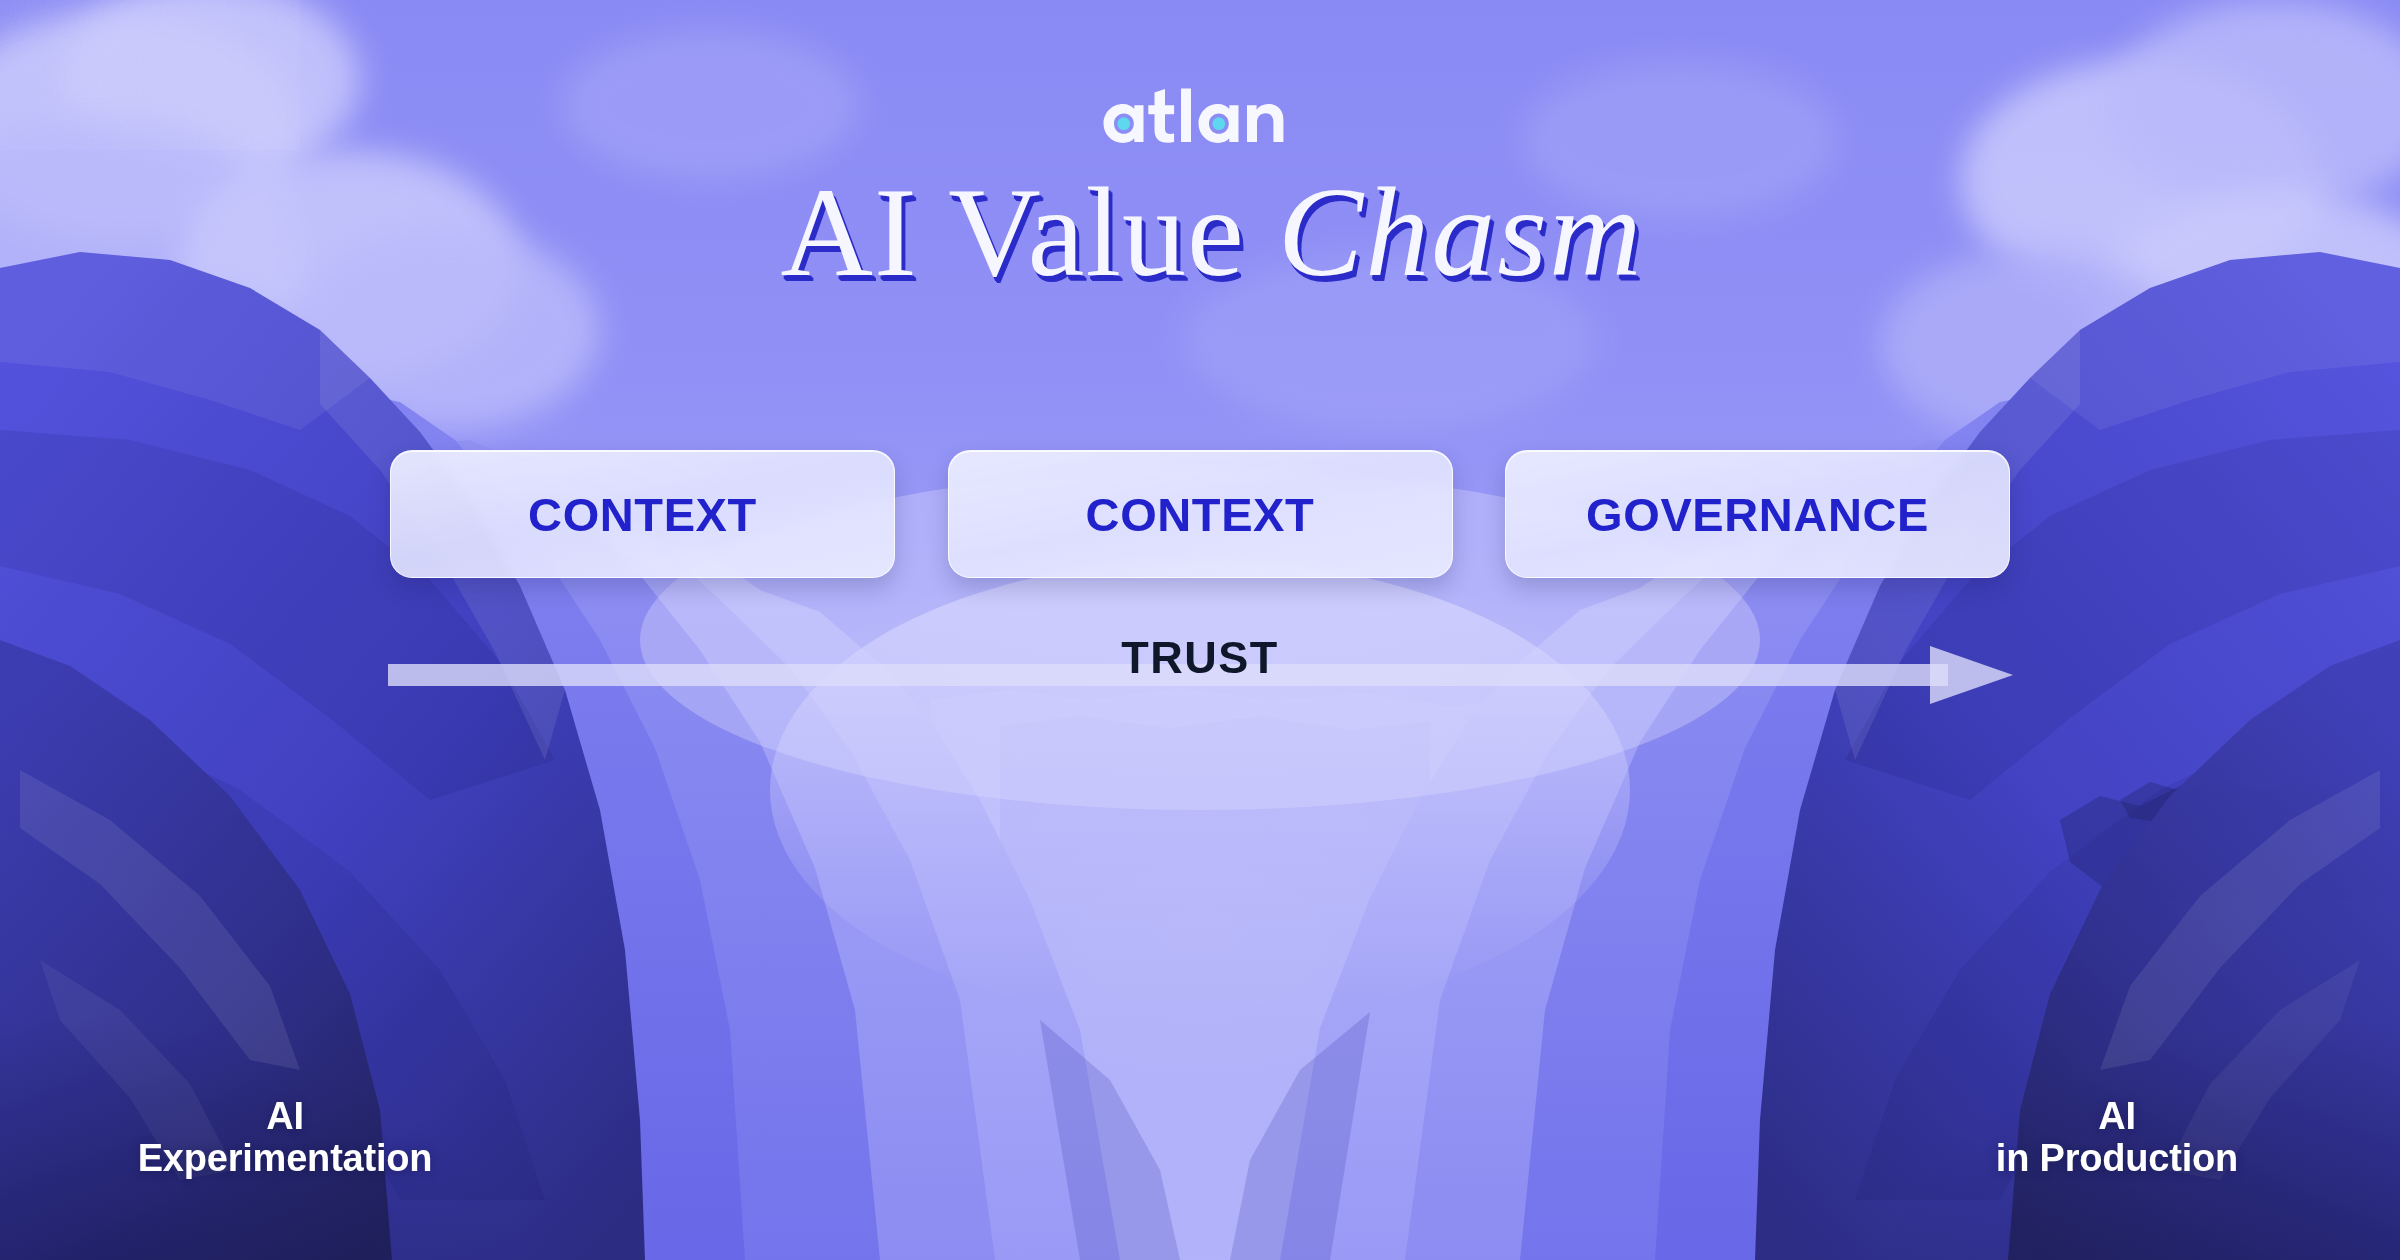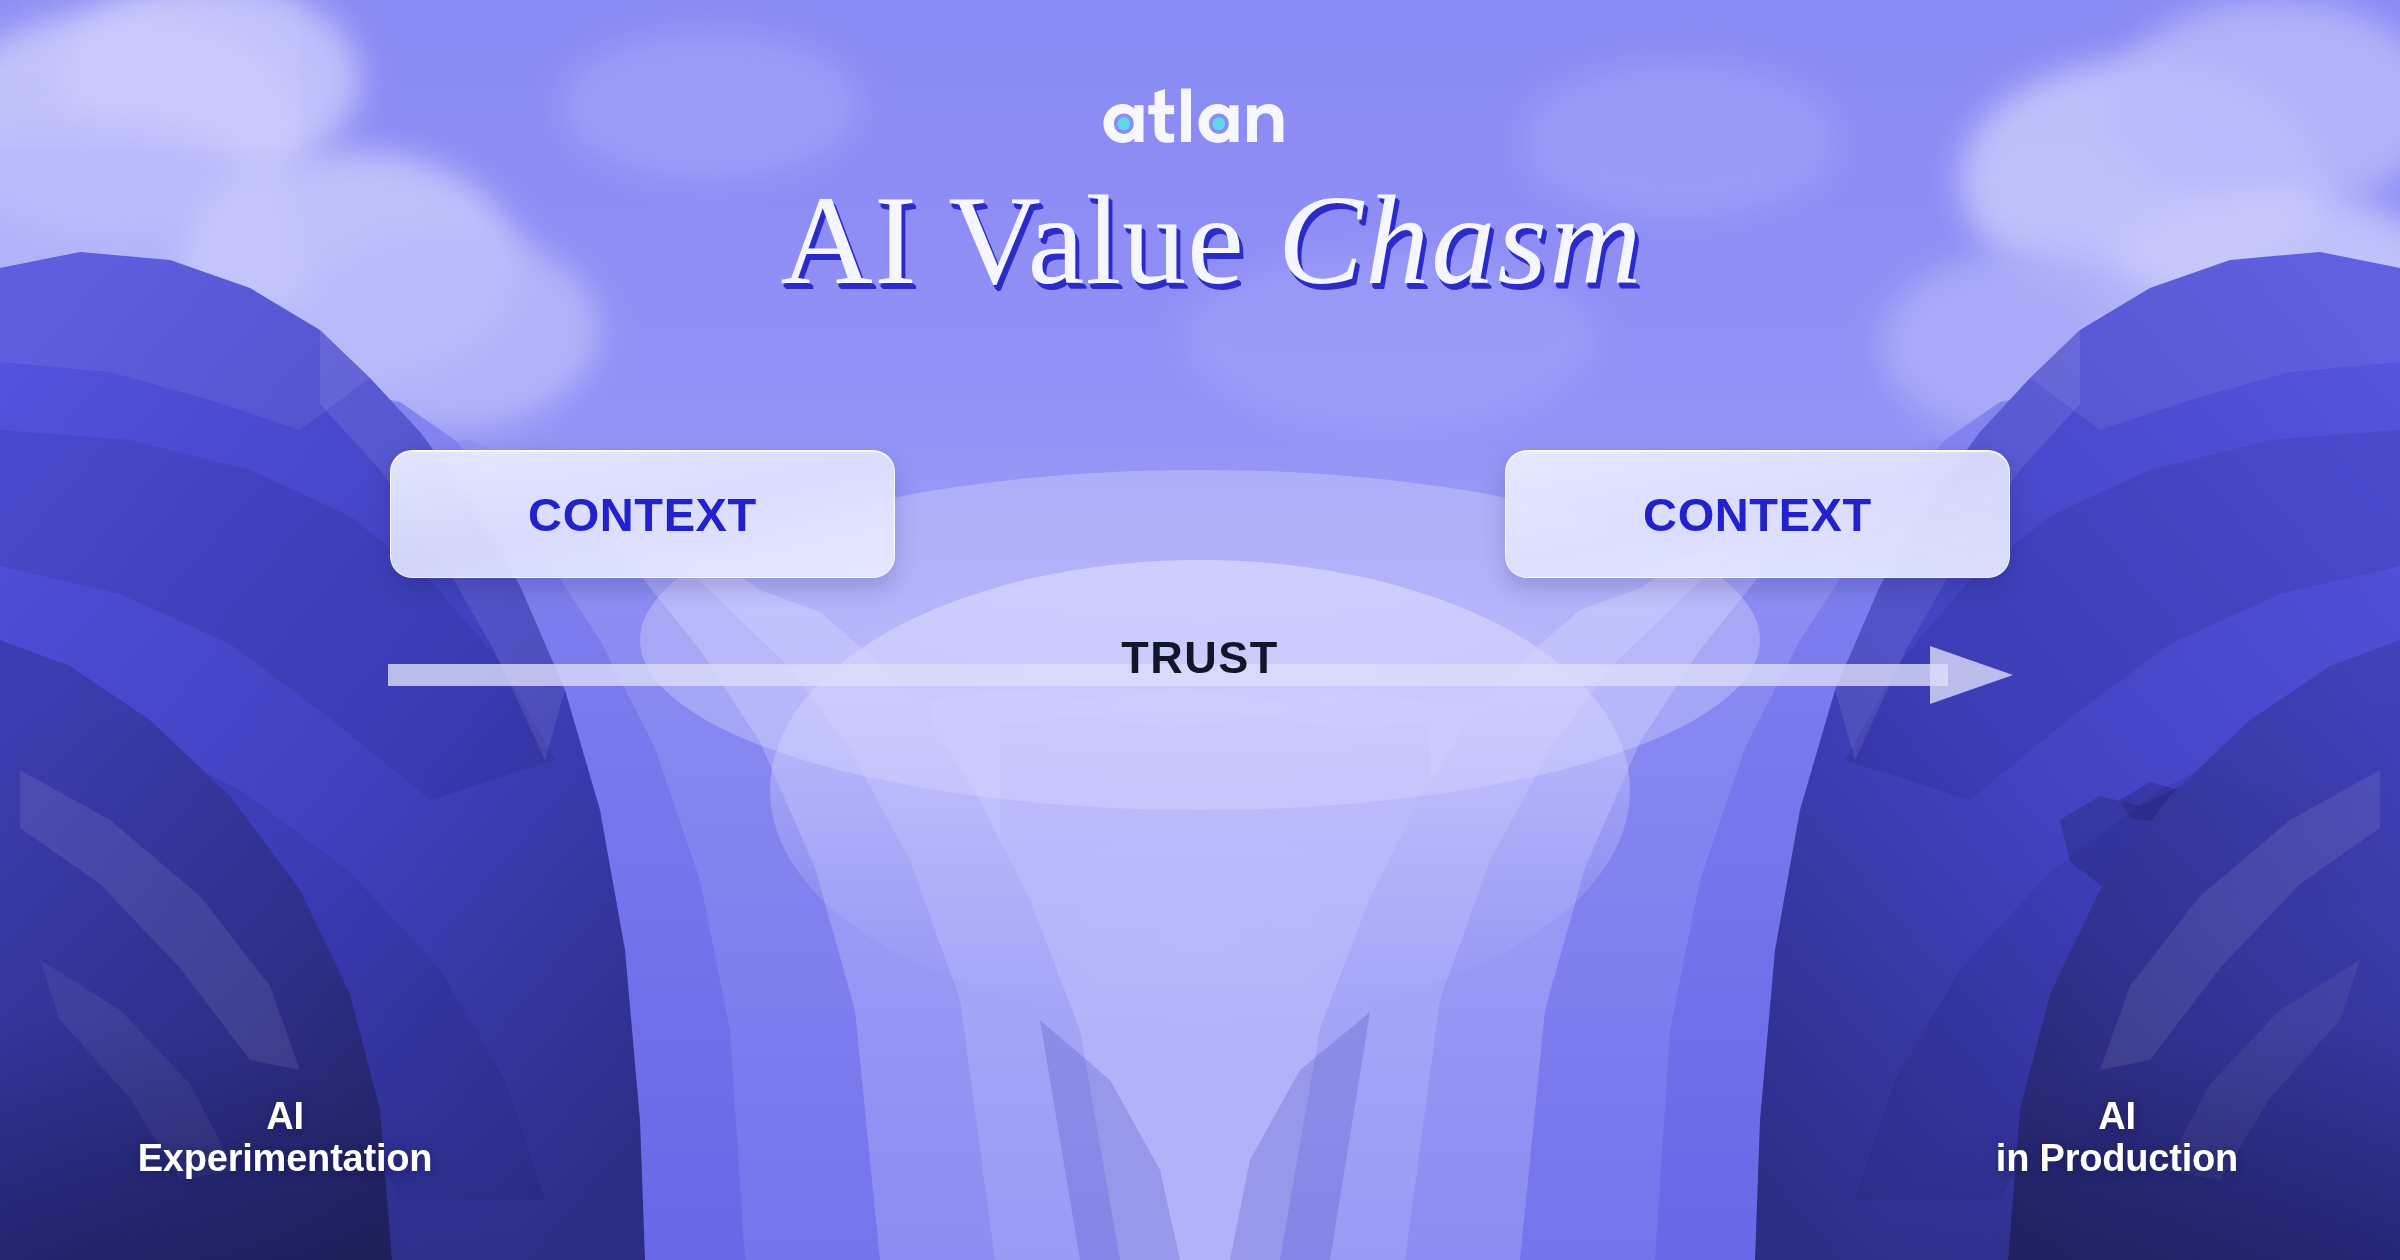--- a/index.html
+++ b/index.html
@@ -66,21 +66,21 @@
     top: 86px;
     text-align: center;
     height: 70px;
   }
   .logo svg { display: inline-block; vertical-align: top; }
 
   
   .title {
     position: absolute;
     left: 0; right: 0;
-    top: 176px;
+    top: 168px;
     text-align: center;
     font-family: "Liberation Serif", serif;
     font-size: 128px;
     line-height: 1.0;
     color: #f5f6ff;
     letter-spacing: 1px;
     text-shadow:
        4px 6px 0 #2b2bc9,
        3px 5px 0 #2b2bc9,
        2px 4px 0 #2b2bc9;
@@ -311,20 +311,23 @@
       <span class="em">Chasm</span>
     </div>
 
     <div class="pill-row">
       <div class="pill">
         <span class="pill-label">CONTEXT</span>
       </div>
       <div class="pill">
         <span class="pill-label">CONTEXT</span>
       </div>
+      <div class="pill">
+        <span class="pill-label">GOVERNANCE</span>
+      </div>
     </div>
 
     <div class="arrow-wrap">
       <svg viewBox="0 0 1625 80" preserveAspectRatio="none" xmlns="http://www.w3.org/2000/svg">
         <rect x="0" y="24" width="1560" height="22" fill="#dcdcfa" opacity="0.80"></rect>
         <polygon points="1542,6 1625,35 1542,64" fill="#dcdcfa" opacity="0.80"></polygon>
       </svg>
     </div>
     <div class="trust-label">TRUST</div>
 

